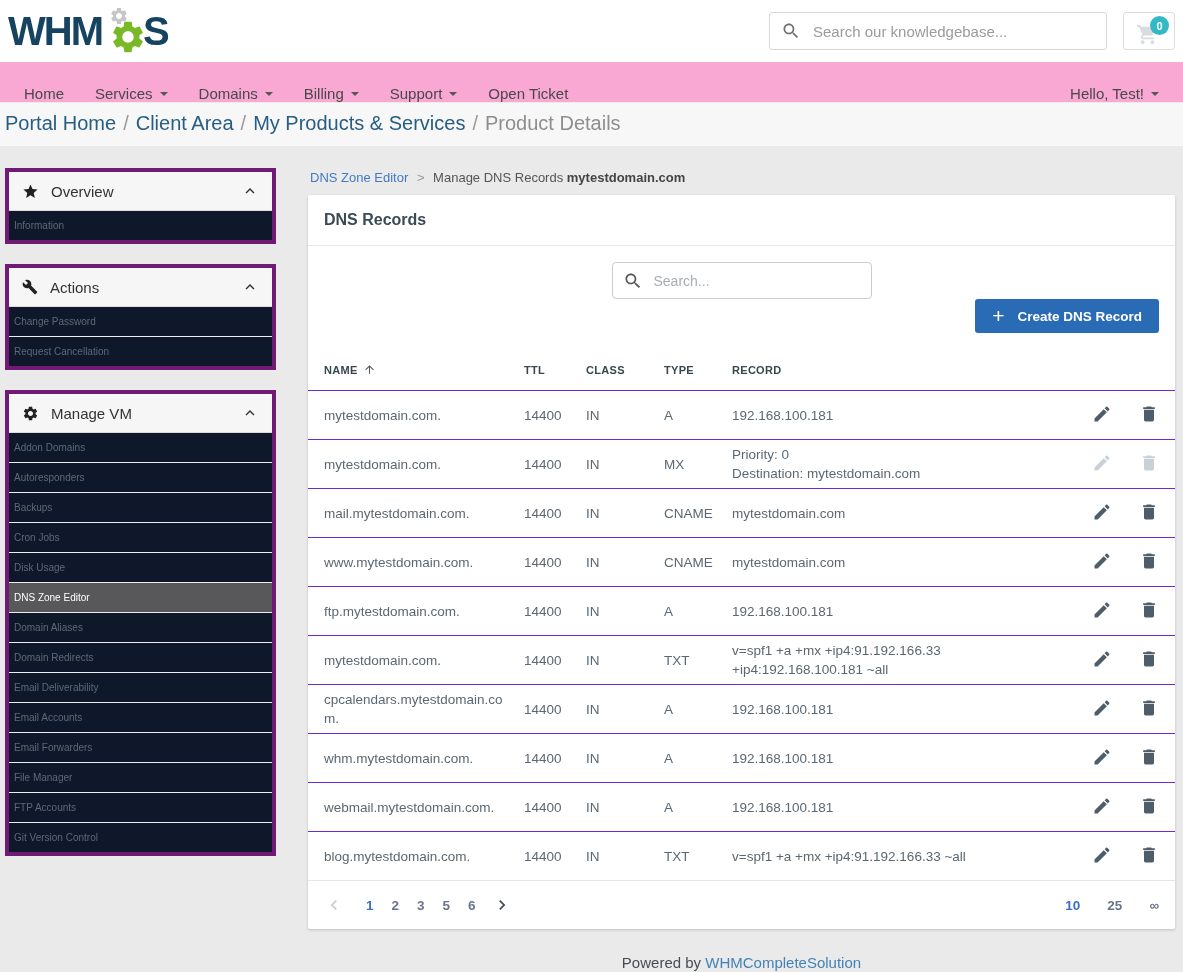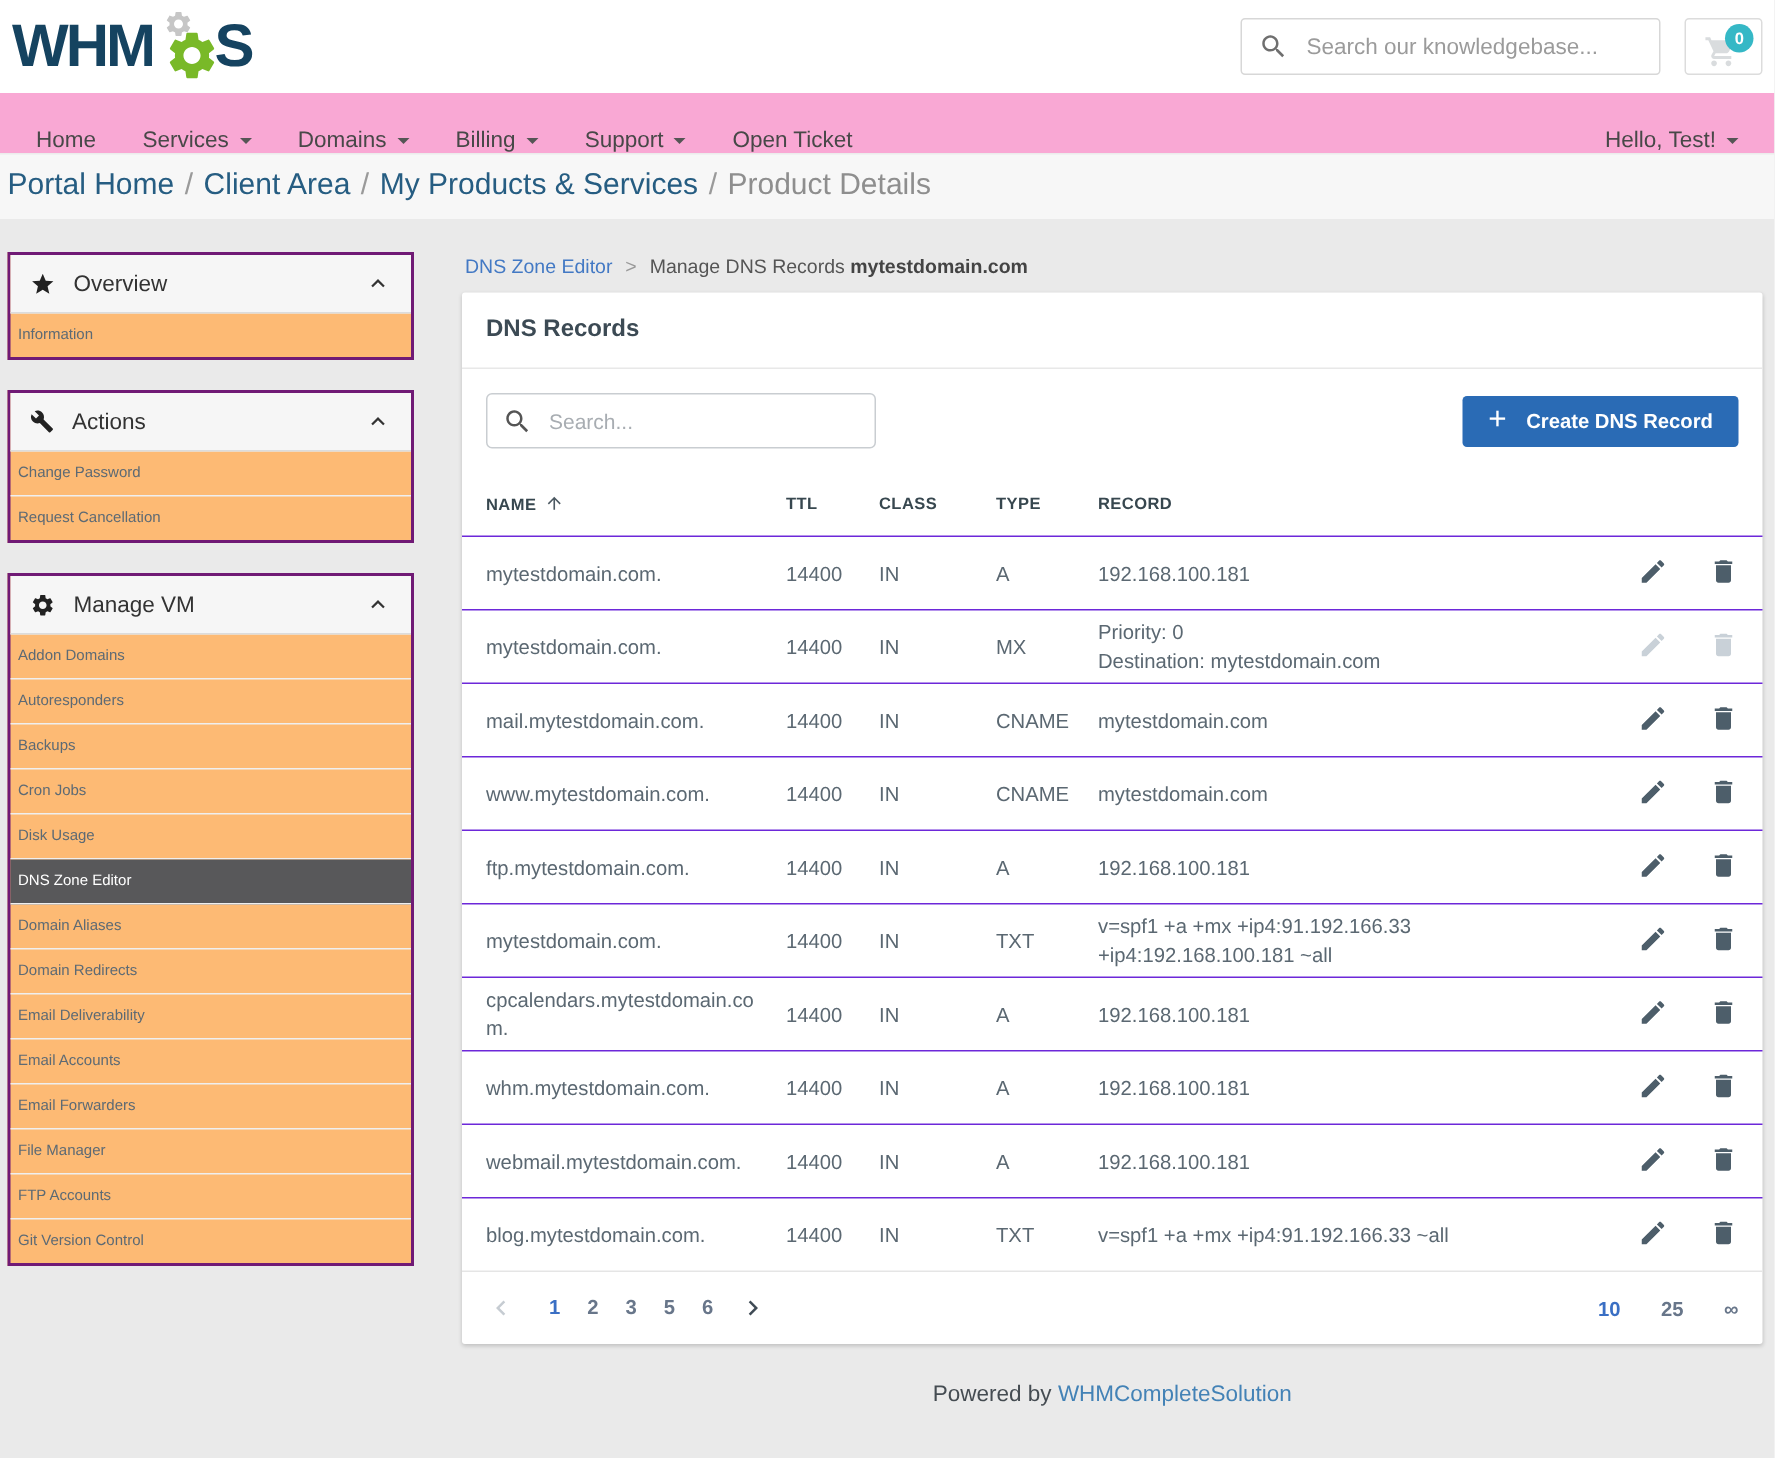--- a/index.html
+++ b/index.html
@@ -7,21 +7,21 @@
   .page { width:1183px; height:972px; overflow:hidden; display:flex; flex-direction:column; background:#eaeaea; }
 
   
   .site-header { background:#fff; height:62px; display:flex; align-items:center; padding:0 8px; flex:none; }
   .logo { display:flex; align-items:center; cursor:pointer; }
   .logo-text { font-size:40px; font-weight:bold; color:#154360; letter-spacing:-2px; line-height:1; }
   .logo-gears { position:relative; width:50px; height:52px; flex:none; }
   .gear-sm { position:absolute; top:1px; left:7px; color:#c6c6c6; display:flex; }
   .gear-lg { position:absolute; top:13px; left:7px; color:#79b928; display:flex; }
   .logo-s { margin-left:-9px; }
-  .kb-search { margin-left:auto; width:280px; height:38px; border:1px solid #d7d7d7; border-radius:3px; display:flex; align-items:center; padding:0 11px; background:#fff; }
+  .kb-search { margin-left:auto; width:338px; height:38px; border:1px solid #d7d7d7; border-radius:3px; display:flex; align-items:center; padding:0 11px; background:#fff; }
   .kb-search .ico { display:flex; color:#6f6f6f; }
   .kb-search input { border:0; outline:0; flex:1; margin-left:10px; font-size:15px; color:#444; font-family:inherit; background:transparent; }
   .kb-search input::placeholder { color:#9b9b9b; }
   .cart-btn { margin-left:16px; width:52px; height:38px; background:#fff; border:1px solid #dcdcdc; border-radius:3px; position:relative; cursor:pointer; display:flex; align-items:center; justify-content:center; padding:0; }
   .cart-ic { color:#d9dcde; display:flex; margin-top:7px; margin-right:4px; }
   .cart-badge { position:absolute; top:3px; right:5px; background:#35b8c6; color:#fff; width:19px; height:19px; border-radius:50%; font-size:11px; font-weight:bold; display:flex; align-items:center; justify-content:center; }
 
   
   .main-nav { background:#f9a8d4; height:40px; display:flex; align-items:flex-end; padding:0 24px; flex:none; }
   .main-nav ul { list-style:none; margin:0; padding:0; display:flex; }
@@ -33,39 +33,39 @@
   .breadcrumb-bar { background:#f7f7f7; border-top:1px solid #ececec; padding:9px 8px 11px 5px; font-size:20px; flex:none; }
   .breadcrumb-bar a { color:#265d82; text-decoration:none; cursor:pointer; }
   .breadcrumb-bar .sep { color:#9a9a9a; margin:0 7px; }
   .breadcrumb-bar .current { color:#8e8e8e; }
 
   
   .content { display:flex; align-items:flex-start; padding:22px 8px 0 5px; flex:1; }
 
   
   .sidebar { width:271px; flex:none; }
-  .side-panel { background:#fdba74; border:2px solid #701a75; margin-bottom:20px; }
+  .side-panel { background:#0f172a; border:4px solid #701a75; margin-bottom:20px; }
   .side-head { background:#f6f6f6; border-bottom:1px solid #dcdcdc; display:flex; align-items:center; padding:10px 13px; color:#333; font-size:15px; cursor:pointer; }
   .side-ico { display:flex; color:#222; margin-right:12px; }
   .side-title { flex:1; }
   .side-chev { display:flex; color:#333; }
   .side-item { padding:9px 5px; font-size:10px; color:#5d6a74; border-bottom:1px solid #efefef; cursor:pointer; }
   .side-item:last-child { border-bottom:0; }
   .side-item.active { background:#58585a; color:#fff; }
 
   
   .main-col { flex:1; margin-left:32px; min-width:0; }
   .module-breadcrumb { font-size:13px; color:#555; margin:2px 0 10px 2px; }
   .module-breadcrumb a { color:#4379c4; text-decoration:none; cursor:pointer; }
   .module-breadcrumb .msep { color:#999; margin:0 5px; }
   .module-breadcrumb b { color:#444; }
 
   .panel { background:#fff; box-shadow:0 1px 3px rgba(0,0,0,0.18); border-radius:2px; }
   .panel-title { margin:0; padding:16px; font-size:16px; font-weight:bold; color:#3c4a54; border-bottom:1px solid #e8e8e8; }
-  .toolbar { display:flex; align-items:center; padding:16px; }
+  .toolbar { display:flex; align-items:center; padding:16px;flex-direction:column; }
   .table-search { width:260px; height:37px; border:1px solid #c9cdd1; border-radius:4px; display:flex; align-items:center; padding:0 10px; }
   .table-search .ico { display:flex; color:#555; }
   .table-search input { border:0; outline:0; flex:1; margin-left:9px; font-size:14px; color:#444; font-family:inherit; }
   .table-search input::placeholder { color:#a8adb2; }
   .create-btn { margin-left:auto; background:#2a6bb5; border:0; border-radius:3px; color:#fff; height:34px; padding:0 17px; font-size:13.5px; font-weight:bold; display:flex; align-items:center; cursor:pointer; font-family:inherit; }
   .create-btn .plus { font-size:21px; font-weight:normal; margin-right:13px; line-height:1; margin-top:-2px; }
 
   .thead { display:flex; align-items:center; padding:14px 16px; }
   .th { font-size:11px; font-weight:bold; color:#37474f; letter-spacing:0.3px; }
   .c-name { width:200px; padding-right:8px; }

